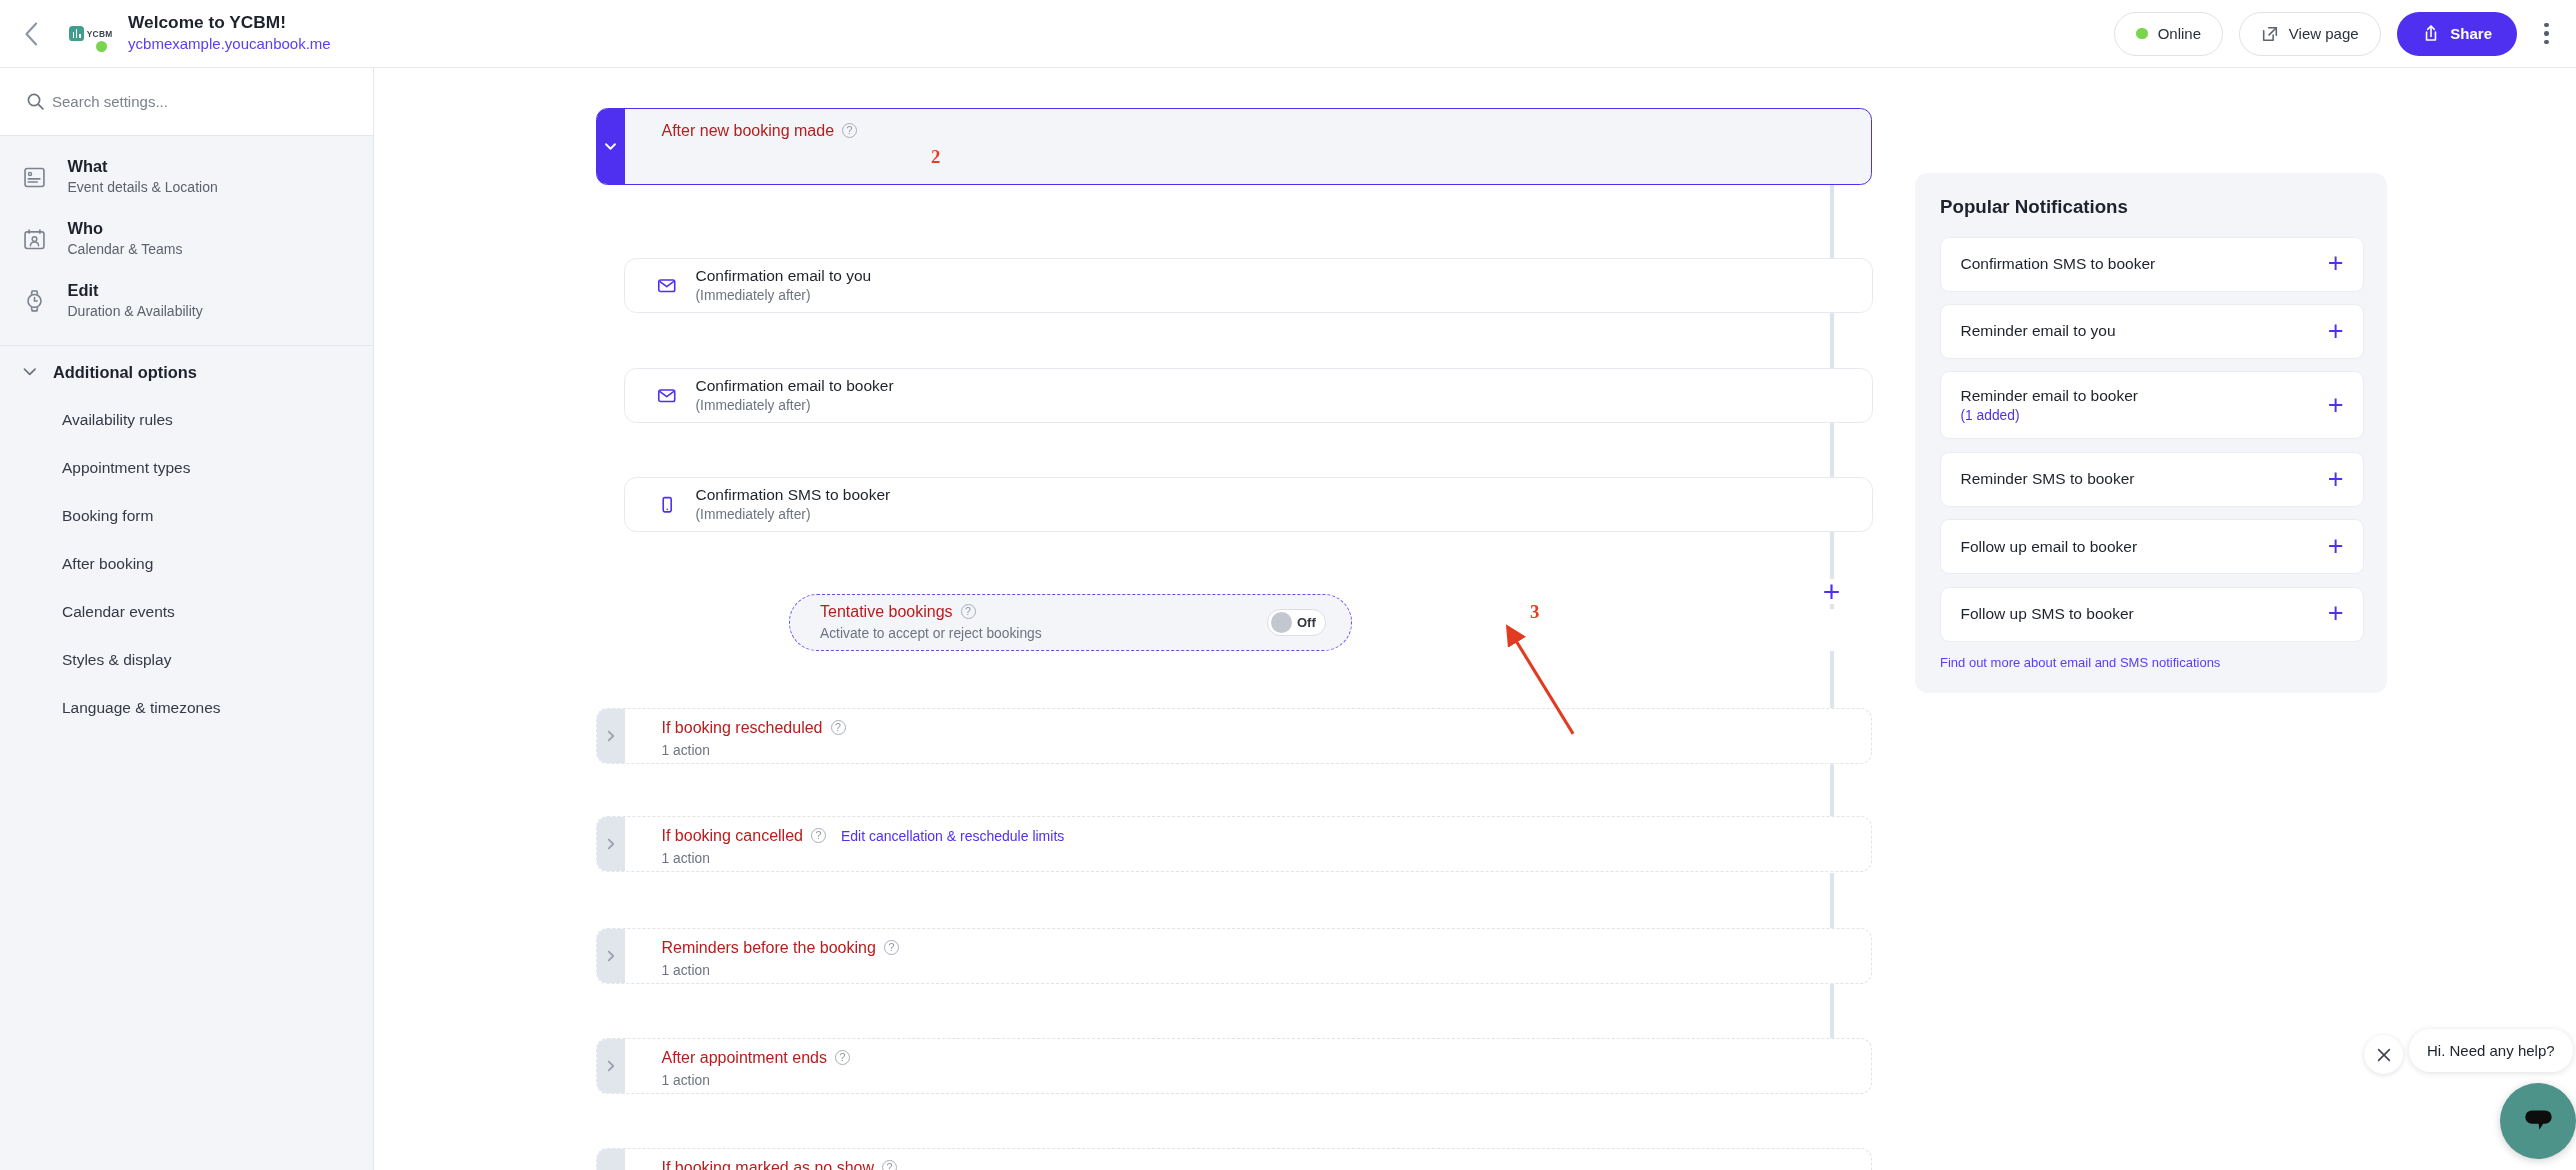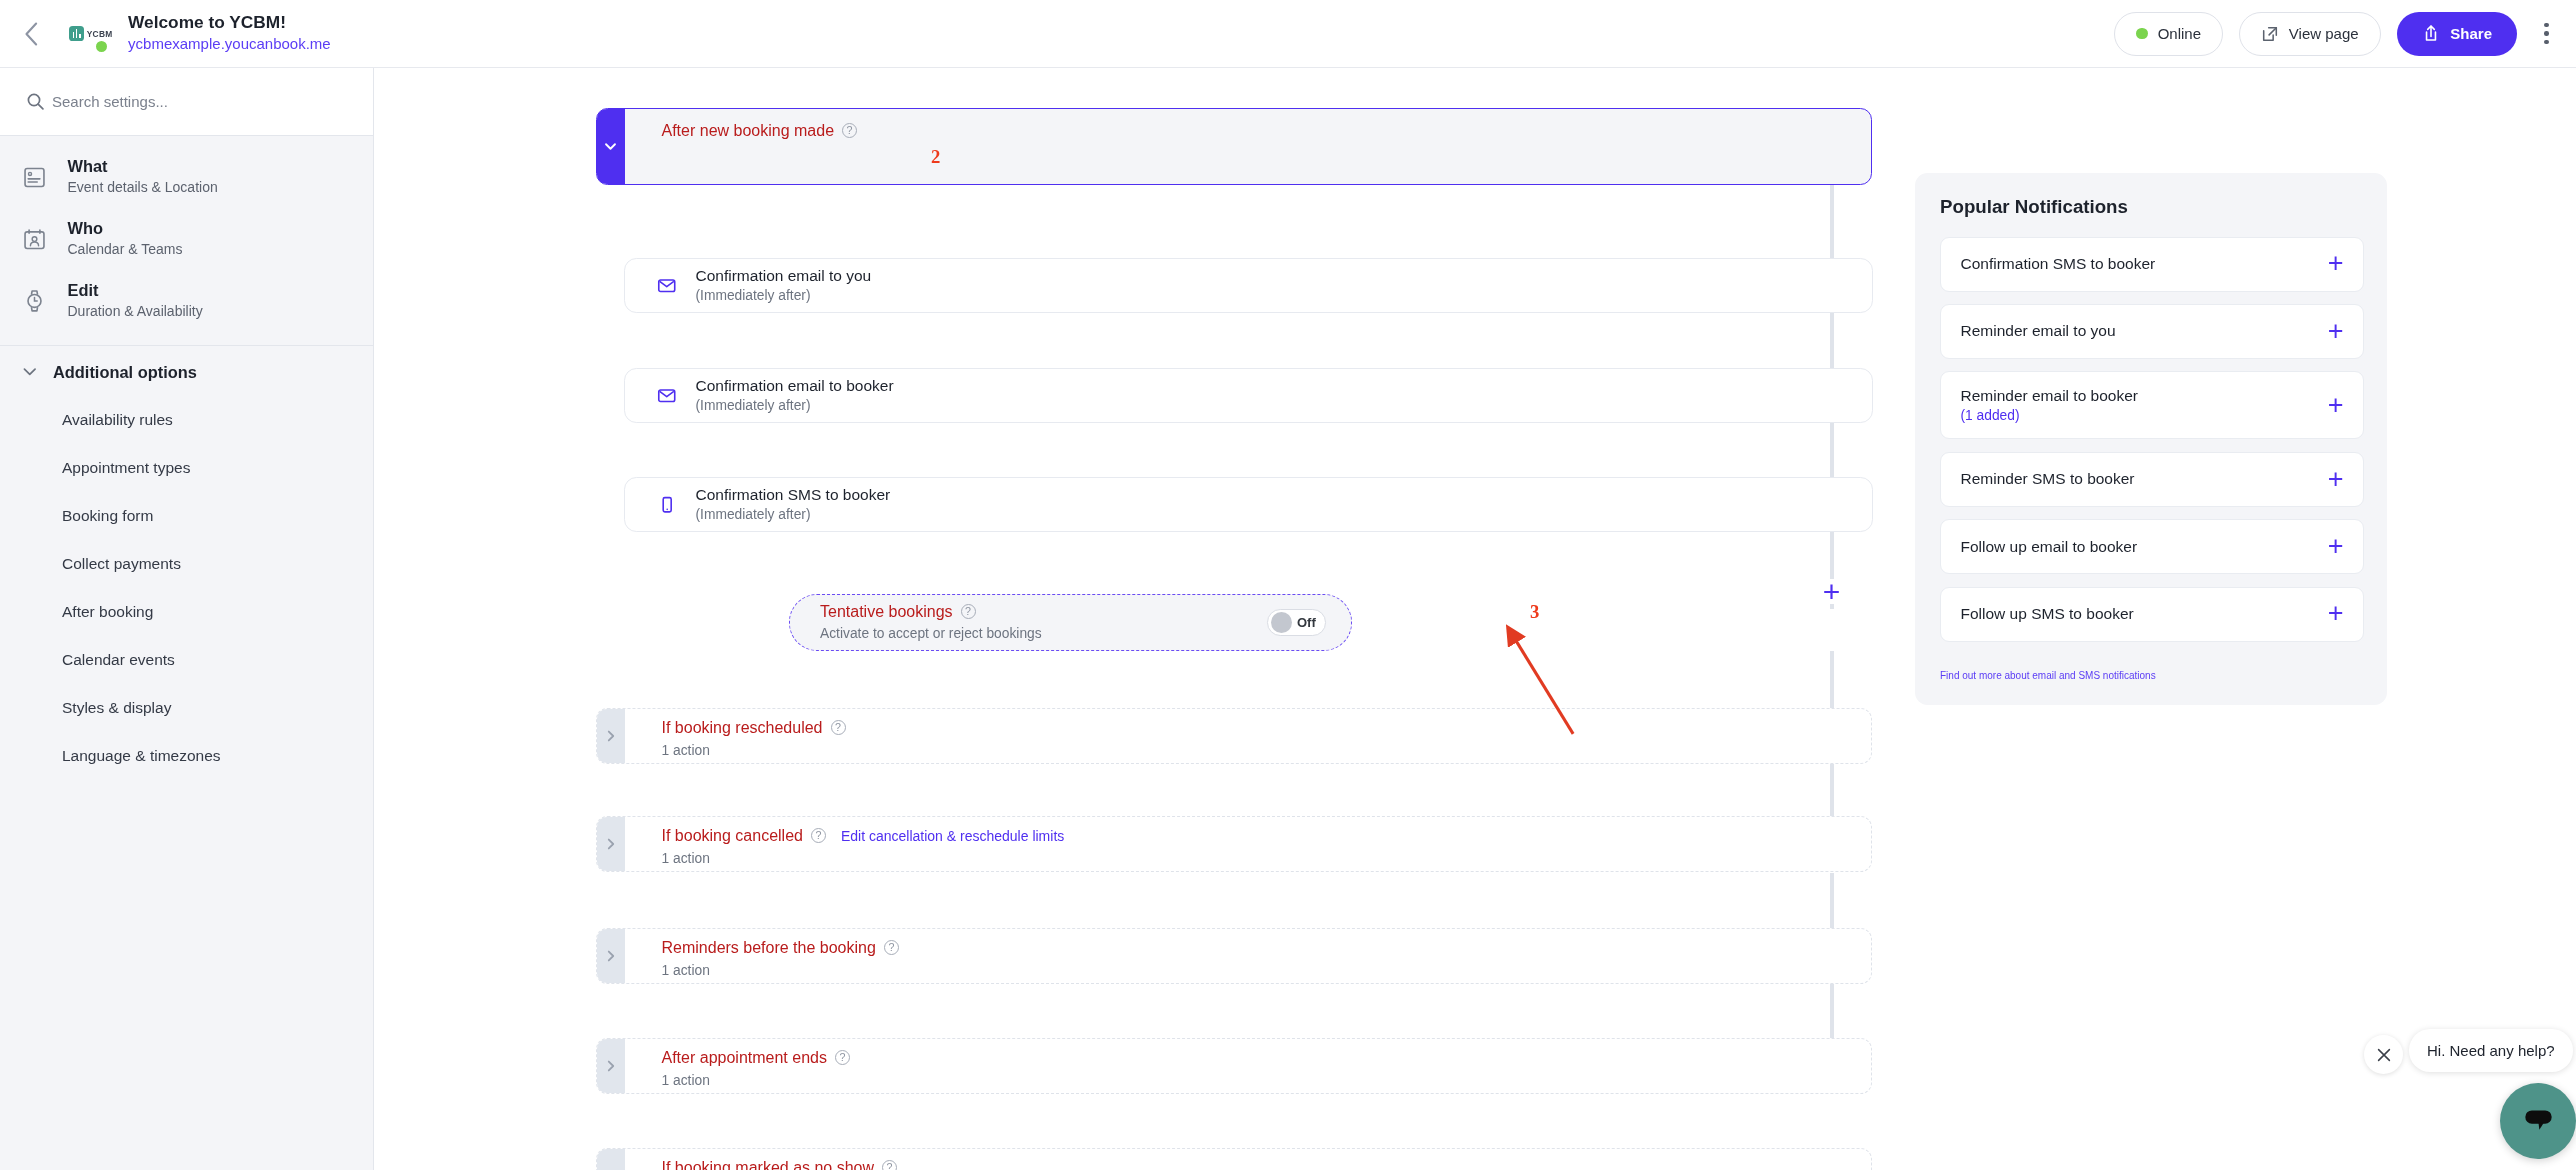--- a/index.html
+++ b/index.html
@@ -197,21 +197,21 @@
     background: #ffffff; border: 0.9px solid #e9ecf1; border-radius: 9px;
     min-height: 55px; display: flex; align-items: center; padding: 0 19.5px 0 19.5px;
     margin-bottom: 12.4px; cursor: pointer;
   }
   .rp-item-label { font-size: 15.5px; color: #1d222c; line-height: 20.4px; }
   .rp-item-note { font-size: 13.8px; color: #4f2ff0; line-height: 19.5px; margin-top: 0.9px; }
   .rp-plus {
     margin-left: auto; color: #4f2ff0; font-size: 27px; line-height: 19.5px;
     font-weight: 300; flex: none;
   }
-  .rp-link { font-size: 10px; color: #5b3df5; cursor: pointer; margin-top: 16px; display:inline-block;}
+  .rp-link { font-size: 13px; color: #5b3df5; cursor: pointer; margin-top: 1px; display:inline-block;}
 
   
   .ann-float { position: absolute; color: #ee3a1c; font-weight: 700; font-size: 18.7px;
                font-family: "Liberation Serif", serif; z-index: 30; }
 
   
   .chat-close {
     position: absolute; left: 2364px; top: 1035px; width: 39px; height: 39px;
     border-radius: 50%; background: #fff; box-shadow: 0 0.9px 5.3px rgba(0,0,0,.13);
     display: flex; align-items: center; justify-content: center; cursor: pointer;
@@ -357,23 +357,20 @@
 
     <div>
       <div class="sub-item">
         <span>Availability rules</span>
         </div>
       <div class="sub-item">
         <span>Appointment types</span>
         </div>
       <div class="sub-item">
         <span>Booking form</span>
-        </div>
-      <div class="sub-item">
-        <span>Collect payments</span>
         </div>
       <div class="sub-item">
         <span>After booking</span>
         </div>
       <div class="sub-item">
         <span>Calendar events</span>
         </div>
       <div class="sub-item">
         <span>Styles &amp; display</span>
         </div>

